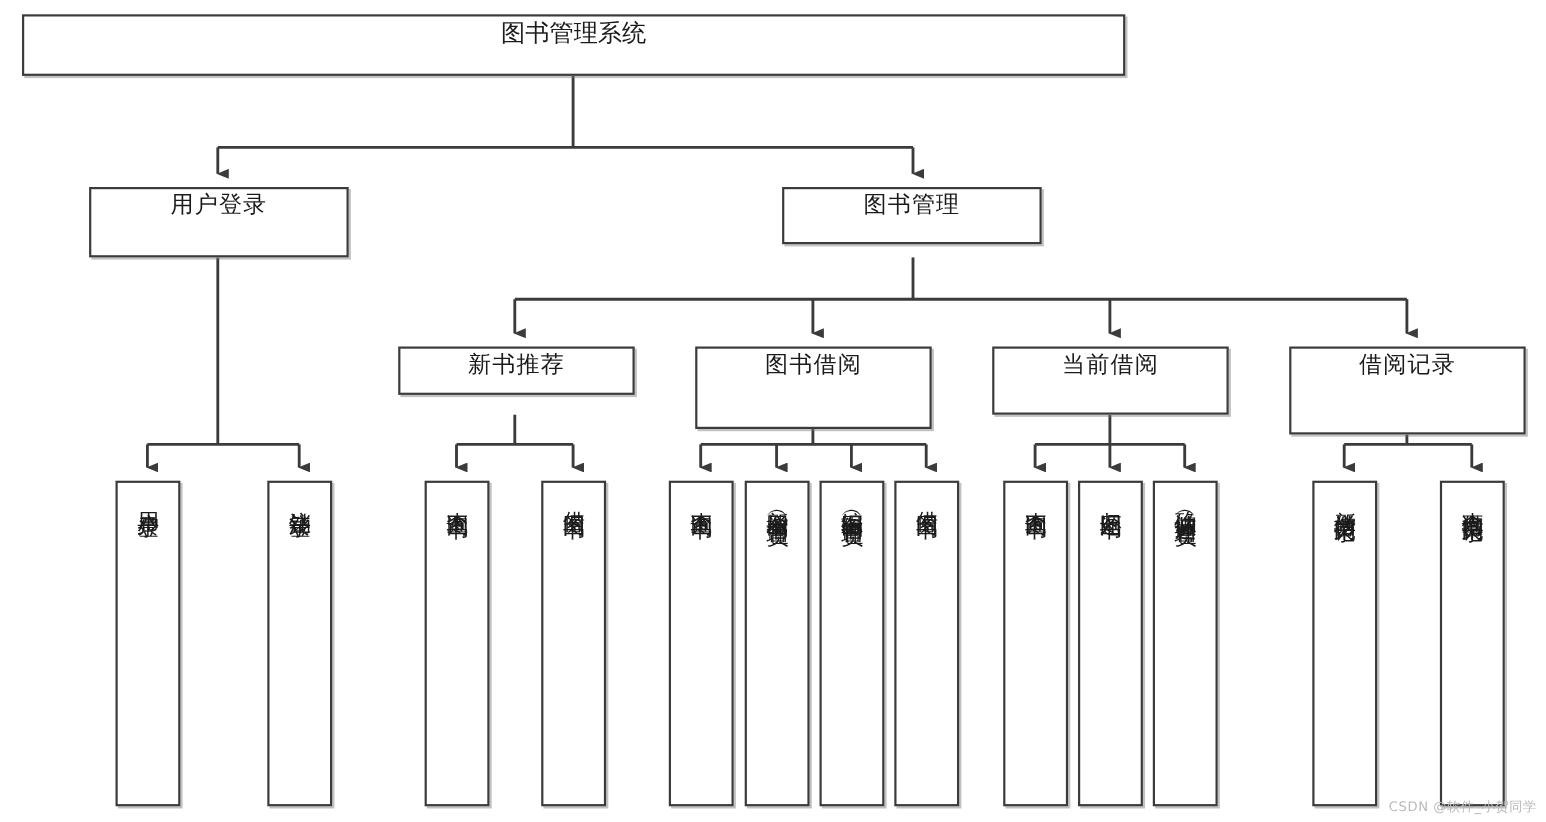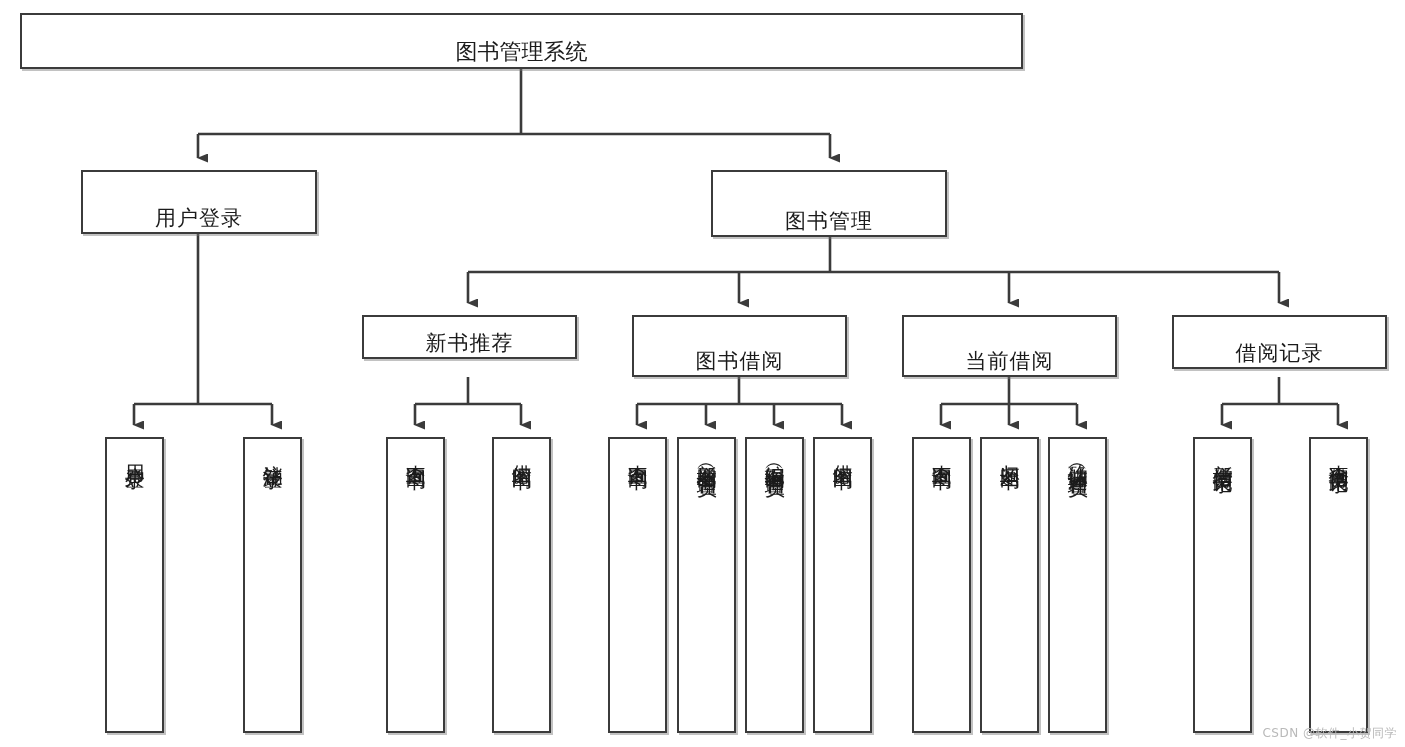--- a/index.html
+++ b/index.html
@@ -25,21 +25,21 @@
     height: 747px;
     pointer-events: none;
   }
   .node {
     position: absolute;
     box-sizing: border-box;
     background: #ffffff;
     border: 2px solid #3b3b3b;
     box-shadow: 2px 2px 0 rgba(120,120,120,0.45);
     display: flex;
-    align-items: flex-end;
+    align-items: flex-start;
     justify-content: center;
     color: #1b1b1b;
   }
   .node.h {
     font-size: 21px;
     letter-spacing: 1px;
   }
   .node.root {
     font-size: 22px;
   }
@@ -124,34 +124,34 @@
     </g>
   </svg>
 
   <div class="node root" style="left:20px; top:13px; width:1003px; height:56px;">
     <span>图书管理系统</span>
   </div>
 
   <div class="node h" style="left:81px; top:170px; width:236px; height:64px;">
     <span>用户登录</span>
   </div>
-  <div class="node h" style="left:711px; top:170px; width:236px; height:67px;">
+  <div class="node h" style="left:711px; top:170px; width:236px; height:52px;">
     <span>图书管理</span>
   </div>
 
   <div class="node h" style="left:362px; top:315px; width:215px; height:44px;">
     <span>新书推荐</span>
   </div>
-  <div class="node h" style="left:632px; top:315px; width:215px; height:62px;">
+  <div class="node h" style="left:632px; top:315px; width:215px; height:75px;">
     <span>图书借阅</span>
   </div>
   <div class="node h" style="left:902px; top:315px; width:215px; height:62px;">
     <span>当前借阅</span>
   </div>
-  <div class="node h" style="left:1172px; top:315px; width:215px; height:54px;">
+  <div class="node h" style="left:1172px; top:315px; width:215px; height:80px;">
     <span>借阅记录</span>
   </div>
 
   <div class="node leaf" style="left:105px; top:437px; width:59px; height:296px;">
     <span class="vtext">用户登录</span>
   </div>
   <div class="node leaf" style="left:243px; top:437px; width:59px; height:296px;">
     <span class="vtext">注销登录</span>
   </div>
 

